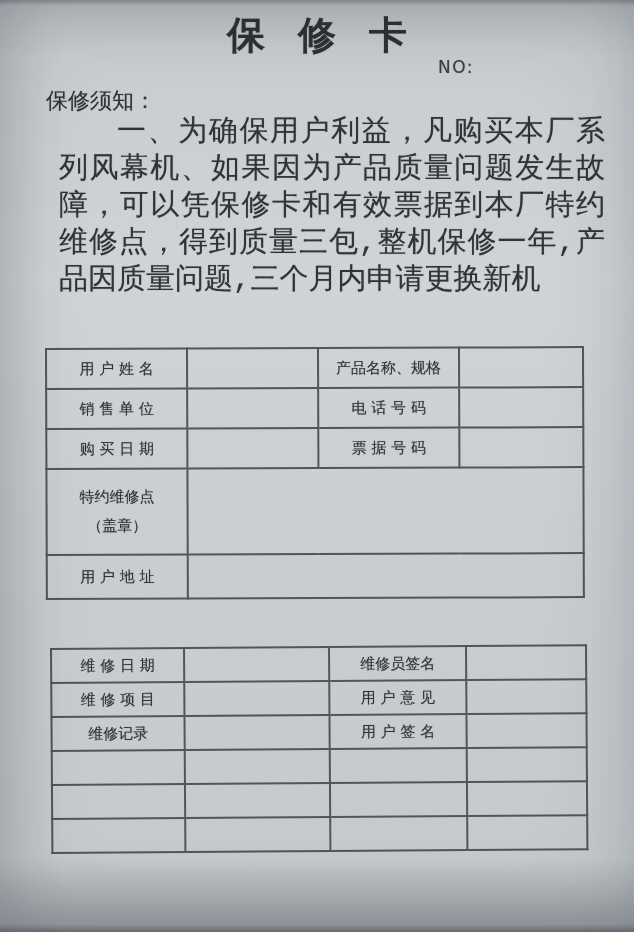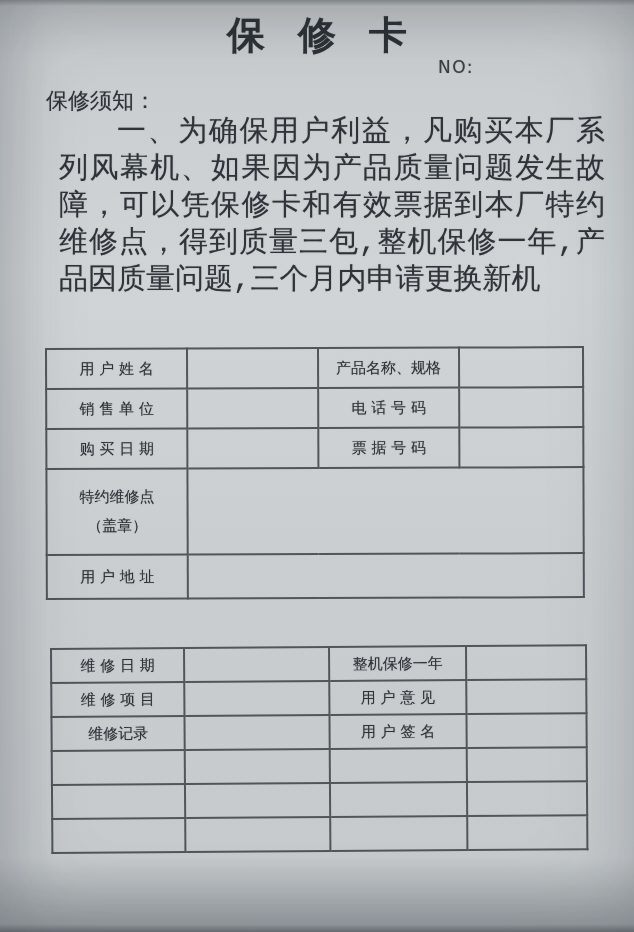--- a/index.html
+++ b/index.html
@@ -109,21 +109,21 @@
     <colgroup>
         <col style="width:133px">
         <col style="width:145px">
         <col style="width:137px">
         <col style="width:120px">
       </colgroup>
     <tbody>
       <tr>
         <td class="lbl ink">维 修 日 期</td>
         <td></td>
-        <td class="lbl ink">整机保修一年</td>
+        <td class="lbl ink">维修员签名</td>
         <td></td>
       </tr>
       <tr>
         <td class="lbl ink">维 修 项 目</td>
         <td></td>
         <td class="lbl ink">用 户 意 见</td>
         <td></td>
       </tr>
       <tr>
         <td class="lbl ink">维修记录</td>

